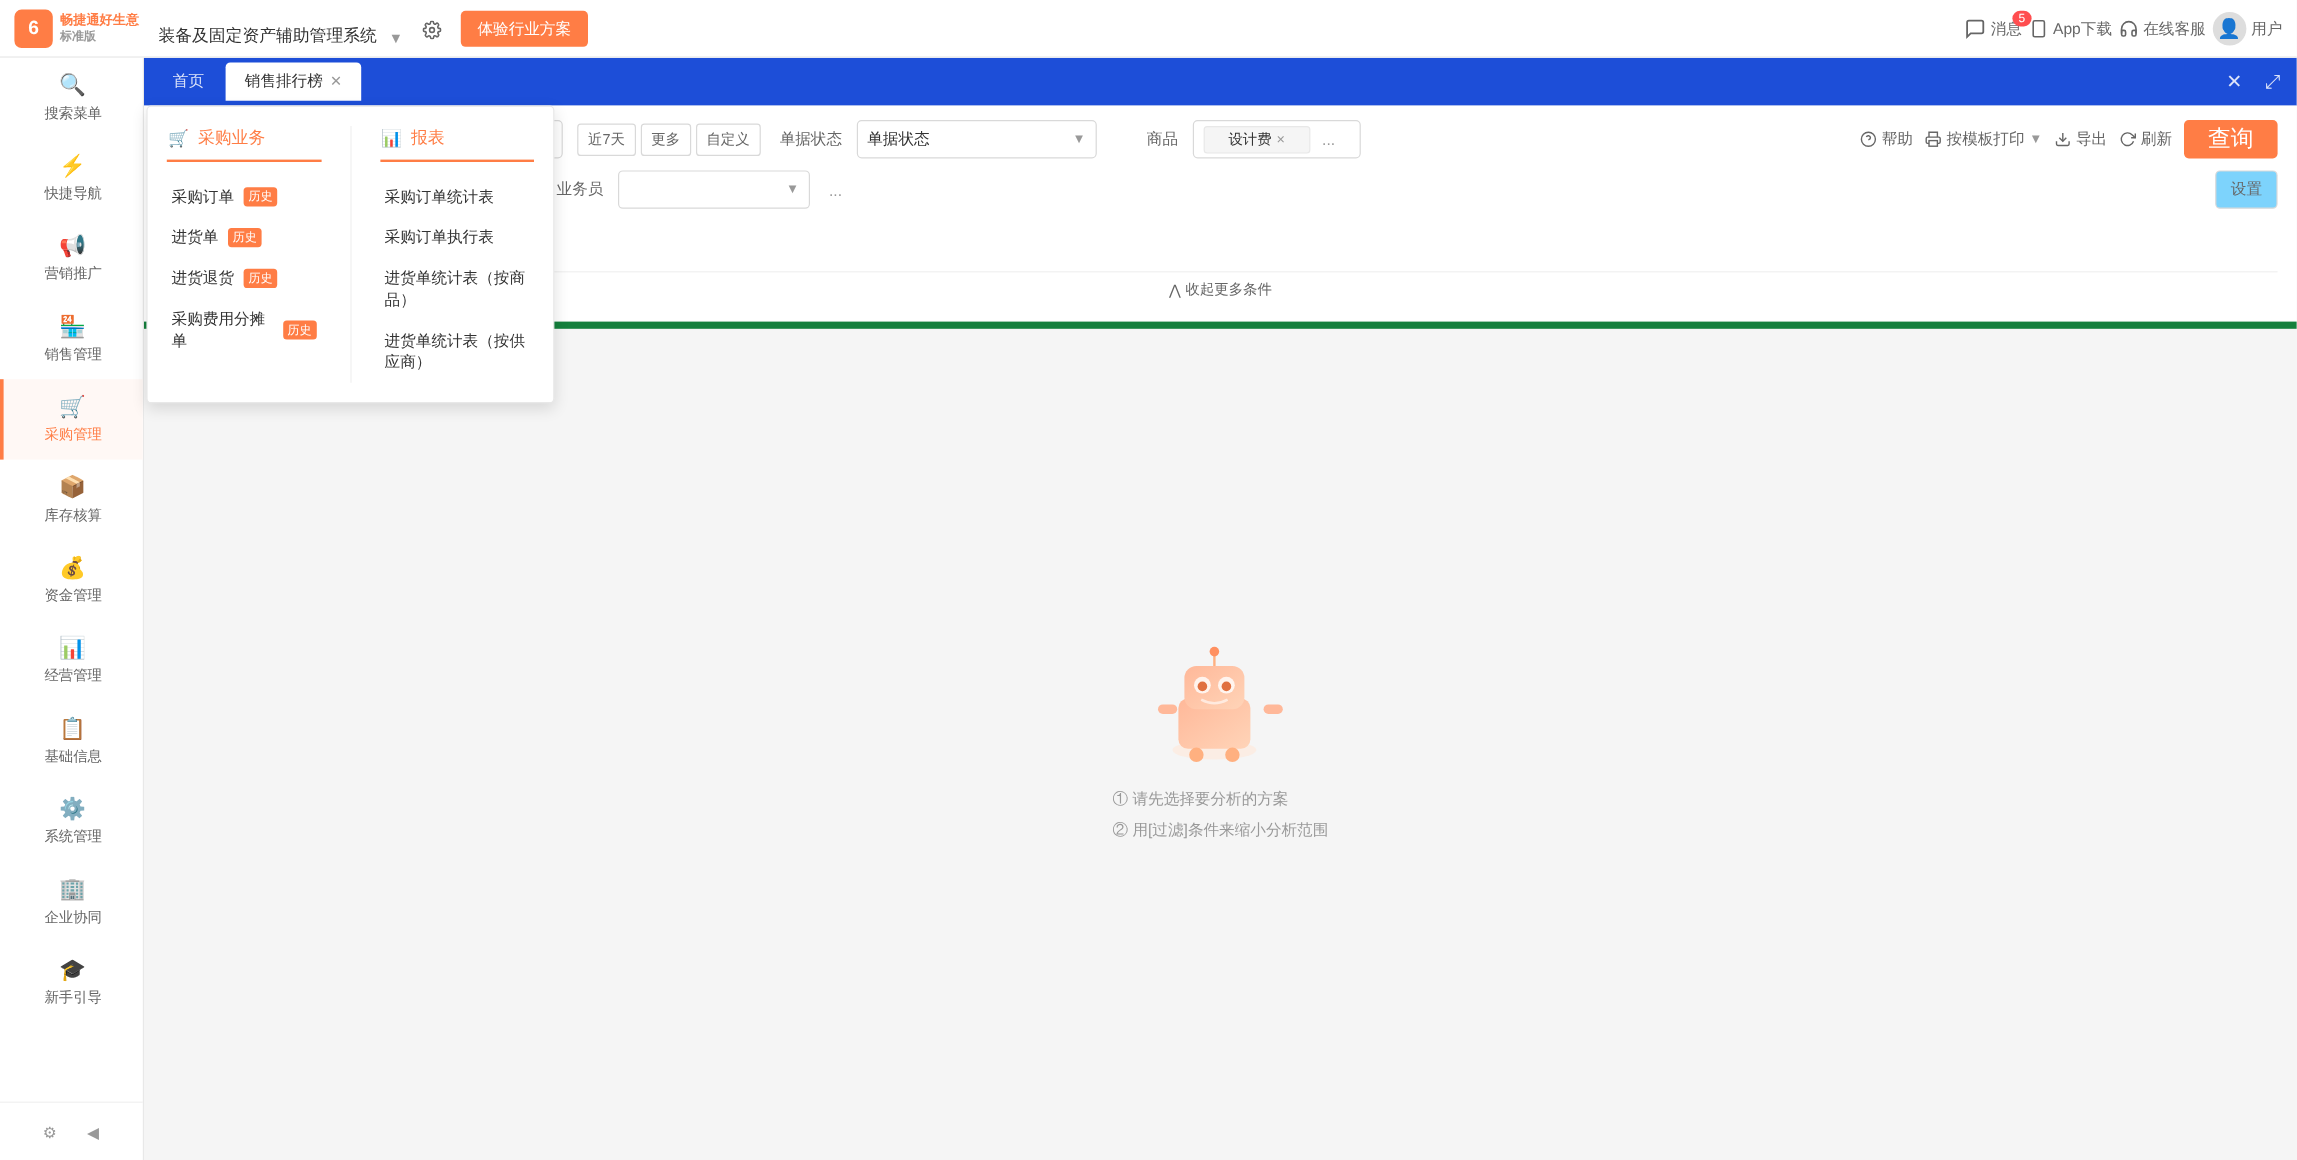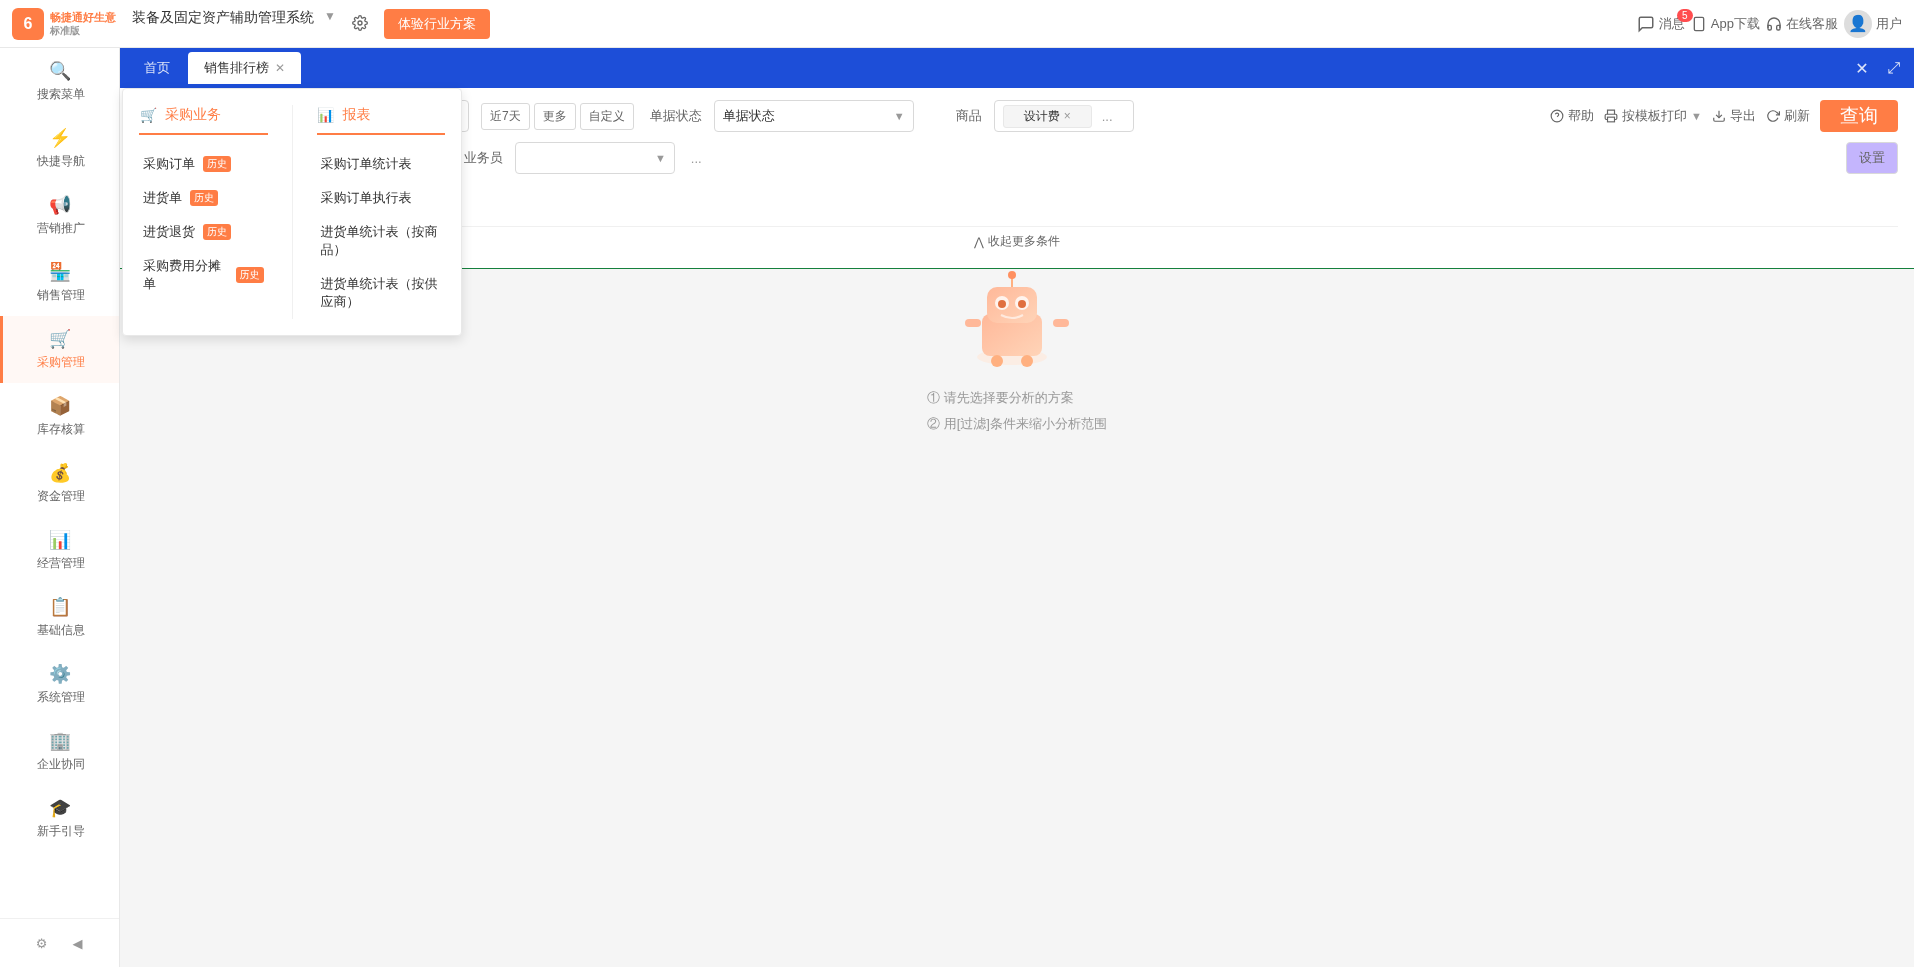--- a/index.html
+++ b/index.html
@@ -36,21 +36,21 @@
       font-size: 16px;
     }
     .logo-text {
       font-size: 11px;
       color: #666;
       line-height: 1.3;
     }
     .logo-text span { color: #ff7d45; font-weight: bold; display: block; }
     .header-center {
       display: flex;
-      align-items: flex-start;
+      align-items: flex-end;
       gap: 10px;
       flex: 1;
     }
     .system-title {
       font-size: 14px;
       color: #333;
     }
     .dropdown-arrow {
       color: #999;
       cursor: pointer;
@@ -221,21 +221,21 @@
       height: 24px;
       display: flex;
       align-items: center;
       justify-content: center;
     }
 
     
     .filter-area {
       background: #fff;
       padding: 12px 16px;
-      border-bottom: 1px solid #15803d;
+      border-bottom: 6px solid #15803d;
     }
     .filter-row {
       display: flex;
       align-items: center;
       gap: 12px;
       margin-bottom: 10px;
     }
     .filter-row:last-child { margin-bottom: 0; }
     .filter-label {
       color: #666;
@@ -316,21 +316,21 @@
       background: #ff7d45;
       color: white;
       border: none;
       padding: 0 20px;
       border-radius: 4px;
       cursor: pointer;
       font-size: 19px;
       height: 32px;
     }
     .setting-btn {
-      background: #c4b5fd;
+      background: #7dd3fc;
       color: #666;
       border: 1px solid #d9d9d9;
       padding: 5px 12px;
       border-radius: 4px;
       cursor: pointer;
       font-size: 13px;
       height: 32px;
     }
     .collapse-btn {
       display: flex;
@@ -349,20 +349,21 @@
       cursor: pointer;
       padding: 0 4px;
     }
 
     
     .empty-area {
       flex: 1;
       display: flex;
       flex-direction: column;
       align-items: center;
+      justify-content: center;
       gap: 16px;
     }
     .empty-text {
       color: #999;
       font-size: 13px;
       line-height: 2;
       list-style: none;
     }
     .empty-text li::before { content: '① '; }
     .empty-text li:nth-child(2)::before { content: '② '; }

